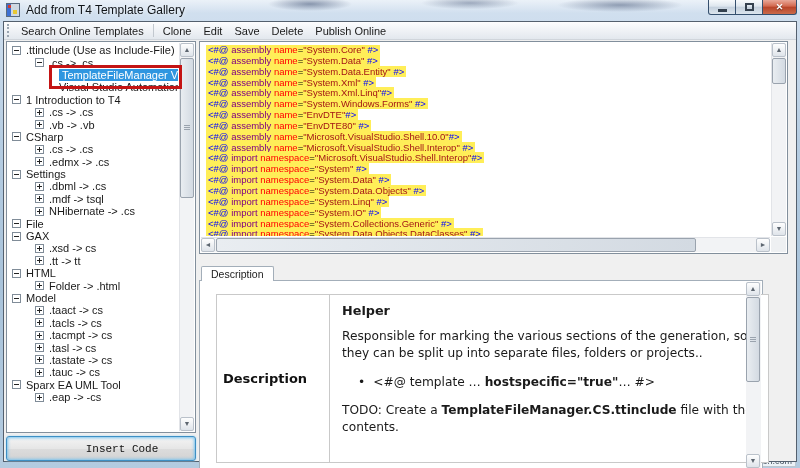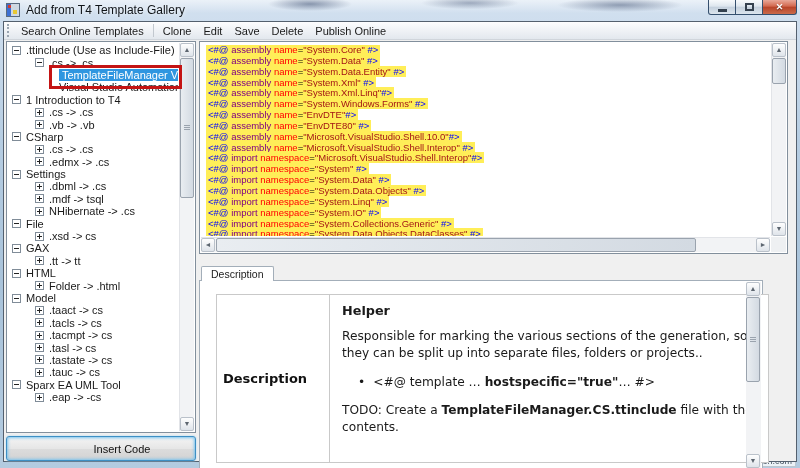--- a/index.html
+++ b/index.html
@@ -50,21 +50,21 @@
   .annotation{position:absolute;left:42px;top:23px;width:133px;height:24px;border:3px solid #c41414;z-index:6;pointer-events:none;}
   
   .vsb{position:absolute;top:1px;bottom:1px;right:1px;width:15px;background:#f2f3f5;border-left:1px solid #e2e4e8;}
   .sb-btn{position:absolute;left:0;width:14px;height:14px;background:linear-gradient(180deg,#fefefe,#dfe4ea);border:1px solid #bac1ca;border-radius:2px;color:#5d6670;font-size:7px;line-height:12px;text-align:center;}
   .sb-thumb{position:absolute;left:0;width:14px;background:linear-gradient(90deg,#e9edf1,#d3dae2);border:1px solid #9aa3ae;border-radius:2px;color:#8a939d;font-size:8px;line-height:8px;text-align:center;}
   .sb-thumb .gripm{position:absolute;left:3px;right:3px;top:50%;margin-top:-3px;height:5px;
     background:repeating-linear-gradient(180deg,#9aa3ae 0,#9aa3ae 1px,transparent 1px,transparent 2px);}
   
   .insert-btn{position:absolute;left:2px;top:414px;width:190px;height:25px;border:1px solid #3d8fc4;border-radius:3px;
     background:linear-gradient(180deg,#f4f4f4,#e6e6e6 50%,#dcdcdc 52%,#d3d3d3);box-shadow:0 0 3px 1px #79c3ee inset,0 0 2px #9fd4f2;
-    font-size:11px;color:#111;font-family:Liberation Sans, sans-serif;padding-left:48px;}
+    font-size:11px;color:#111;font-family:Liberation Mono, monospace;padding-left:48px;}
   
   .code-panel{position:absolute;left:195px;top:19px;width:589px;height:213px;background:#fff;border:1px solid #828f9c;}
   .code-text{position:absolute;left:1px;top:3px;right:17px;bottom:17px;overflow:hidden;}
   .code-line{height:10.85px;white-space:nowrap;padding-left:5px;font-size:9.5px;line-height:10.8px;font-family:"Liberation Sans",sans-serif;}
   .code-line .hl{padding:0 2px;}
   .hsb{position:absolute;left:1px;right:17px;bottom:1px;height:15px;background:#f2f3f5;border-top:1px solid #e2e4e8;}
   .hsb .sb-btn{top:0;}
   .hsb .sb-thumb{top:0;height:14px;}
   .sb-corner{position:absolute;right:1px;bottom:1px;width:15px;height:15px;background:#eef0f2;}
   
@@ -208,32 +208,32 @@
               <span class="v"></span>
             </span>
             <span class="tree-label">NHibernate -&gt; .cs</span>
           </div>
           <div class="tree-row lvl0">
             <span class="expander">
               <span class="h"></span>
             </span>
             <span class="tree-label">File</span>
           </div>
+          <div class="tree-row lvl0">
+            <span class="expander">
+              <span class="h"></span>
+            </span>
+            <span class="tree-label">GAX</span>
+          </div>
           <div class="tree-row lvl1">
             <span class="expander">
               <span class="h"></span>
               <span class="v"></span>
             </span>
             <span class="tree-label">.xsd -&gt; cs</span>
-          </div>
-          <div class="tree-row lvl0">
-            <span class="expander">
-              <span class="h"></span>
-            </span>
-            <span class="tree-label">GAX</span>
           </div>
           <div class="tree-row lvl1">
             <span class="expander">
               <span class="h"></span>
               <span class="v"></span>
             </span>
             <span class="tree-label">.tt -&gt; tt</span>
           </div>
           <div class="tree-row lvl0">
             <span class="expander">

